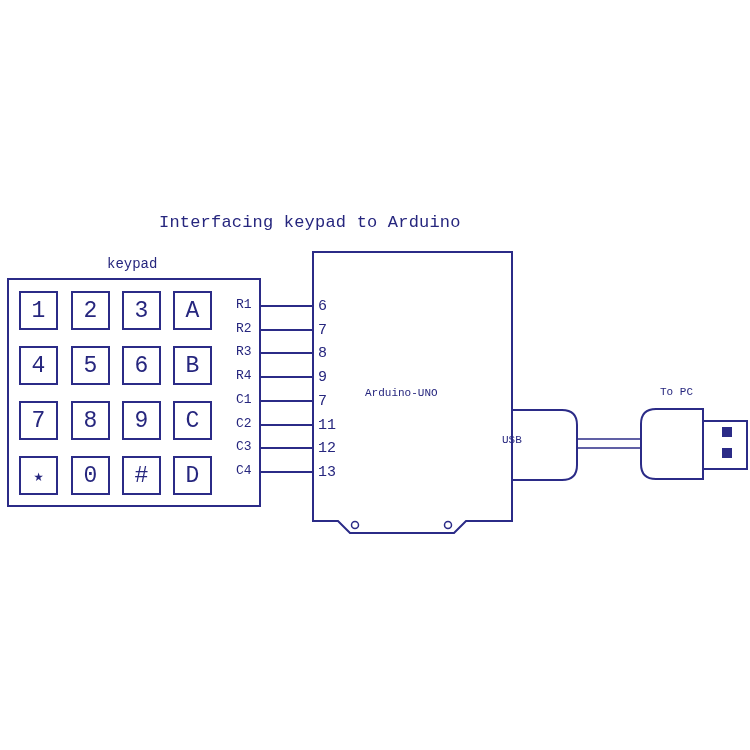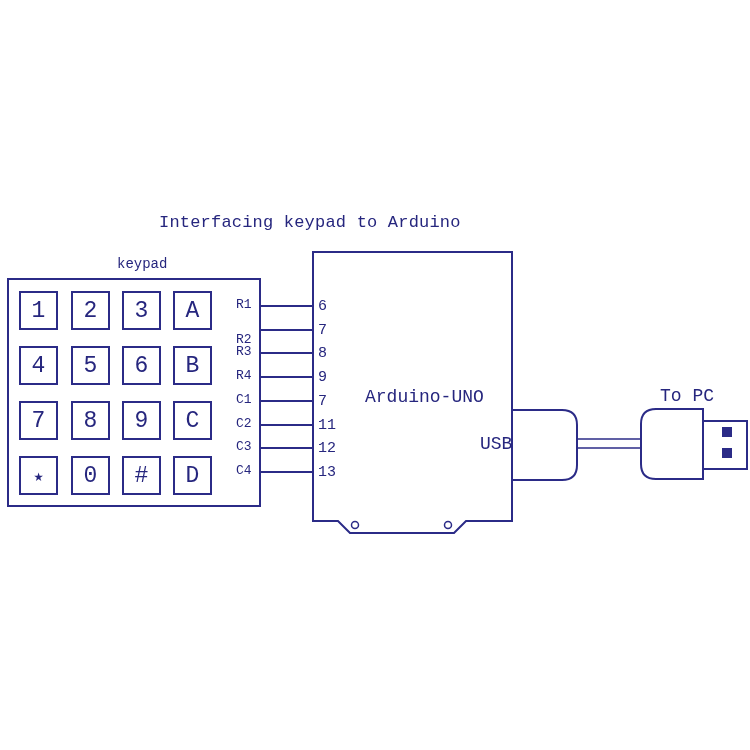--- a/index.html
+++ b/index.html
@@ -14,21 +14,21 @@
   .keypad-label{font-size:14px;}
   .key{
     position:absolute;width:39px;height:39px;box-sizing:border-box;
     border:2px solid var(--line,#2B2B87);
     display:flex;align-items:center;justify-content:center;
     font-size:23px;background:#fff;
   }
   .key.star{font-size:16px;}
   .conn-label{font-size:13px;left:236px;}
   .pin-num{font-size:15px;left:318px;}
-  .board-label{font-size:18px;}
+  .board-label{font-size:11px;}
 </style>
 </head>
 <body>
 
 <div id="canvas" style="--line: #2B2B87; --text: #26267E; --bg: #FFFFFF;">
 
   <svg id="linework" width="750" height="750" viewBox="0 0 750 750" fill="none" stroke="#2B2B87" stroke-width="2">
 
     <rect x="8" y="279" width="252" height="227"></rect>
 
@@ -56,54 +56,54 @@
 
     <path d="M 703 409 H 656 Q 641 409 641 424 V 464 Q 641 479 656 479 H 703 Z"></path>
 
     <rect x="703" y="421" width="44" height="48"></rect>
     <rect x="722" y="427" width="10" height="10" fill="#2B2B87" stroke="none"></rect>
     <rect x="722" y="448" width="10" height="10" fill="#2B2B87" stroke="none"></rect>
   </svg>
 
   <div class="txt title" style="left:159px;top:214px;">Interfacing keypad to Arduino</div>
 
-  <div class="txt keypad-label" style="left:109px;top:257px;padding-left:8px;">keypad</div>
+  <div class="txt keypad-label" style="left:99px;top:257px;padding-left:8px;">keypad</div>
 
   <div class="key" style="left:19px;top:291px;">1</div>
   <div class="key" style="left:71px;top:291px;">2</div>
   <div class="key" style="left:122px;top:291px;">3</div>
   <div class="key" style="left:173px;top:291px;">A</div>
   <div class="key" style="left:19px;top:346px;">4</div>
   <div class="key" style="left:71px;top:346px;">5</div>
   <div class="key" style="left:122px;top:346px;">6</div>
   <div class="key" style="left:173px;top:346px;">B</div>
   <div class="key" style="left:19px;top:401px;">7</div>
   <div class="key" style="left:71px;top:401px;">8</div>
   <div class="key" style="left:122px;top:401px;">9</div>
   <div class="key" style="left:173px;top:401px;">C</div>
   <div class="key star" style="left:19px;top:456px;">★</div>
   <div class="key" style="left:71px;top:456px;">0</div>
   <div class="key" style="left:122px;top:456px;">#</div>
   <div class="key" style="left:173px;top:456px;">D</div>
 
   <div class="txt conn-label" style="top:298px;">R1</div>
-  <div class="txt conn-label" style="top:333px;">R2</div>
+  <div class="txt conn-label" style="top:322px;">R2</div>
   <div class="txt conn-label" style="top:345px;">R3</div>
   <div class="txt conn-label" style="top:369px;text-align:right;">R4</div>
   <div class="txt conn-label" style="top:393px;">C1</div>
   <div class="txt conn-label" style="top:417px;">C2</div>
   <div class="txt conn-label" style="top:440px;">C3</div>
   <div class="txt conn-label" style="top:464px;">C4</div>
 
   <div class="txt pin-num" style="top:299px;">6</div>
   <div class="txt pin-num" style="top:323px;">7</div>
   <div class="txt pin-num" style="top:346px;">8</div>
   <div class="txt pin-num" style="top:370px;">9</div>
   <div class="txt pin-num" style="top:394px;">7</div>
   <div class="txt pin-num" style="top:418px;">11</div>
   <div class="txt pin-num" style="top:441px;text-align:right;">12</div>
   <div class="txt pin-num" style="top:465px;">13</div>
 
   <div class="txt board-label" style="left:365px;top:388px;">Arduino-UNO</div>
-  <div class="txt board-label" style="left:480px;top:435px;">USB</div>
+  <div class="txt board-label" style="left:502px;top:435px;">USB</div>
   <div class="txt board-label" style="left:660px;top:387px;">To PC</div>
 
 </div>
 
 </body></html>

